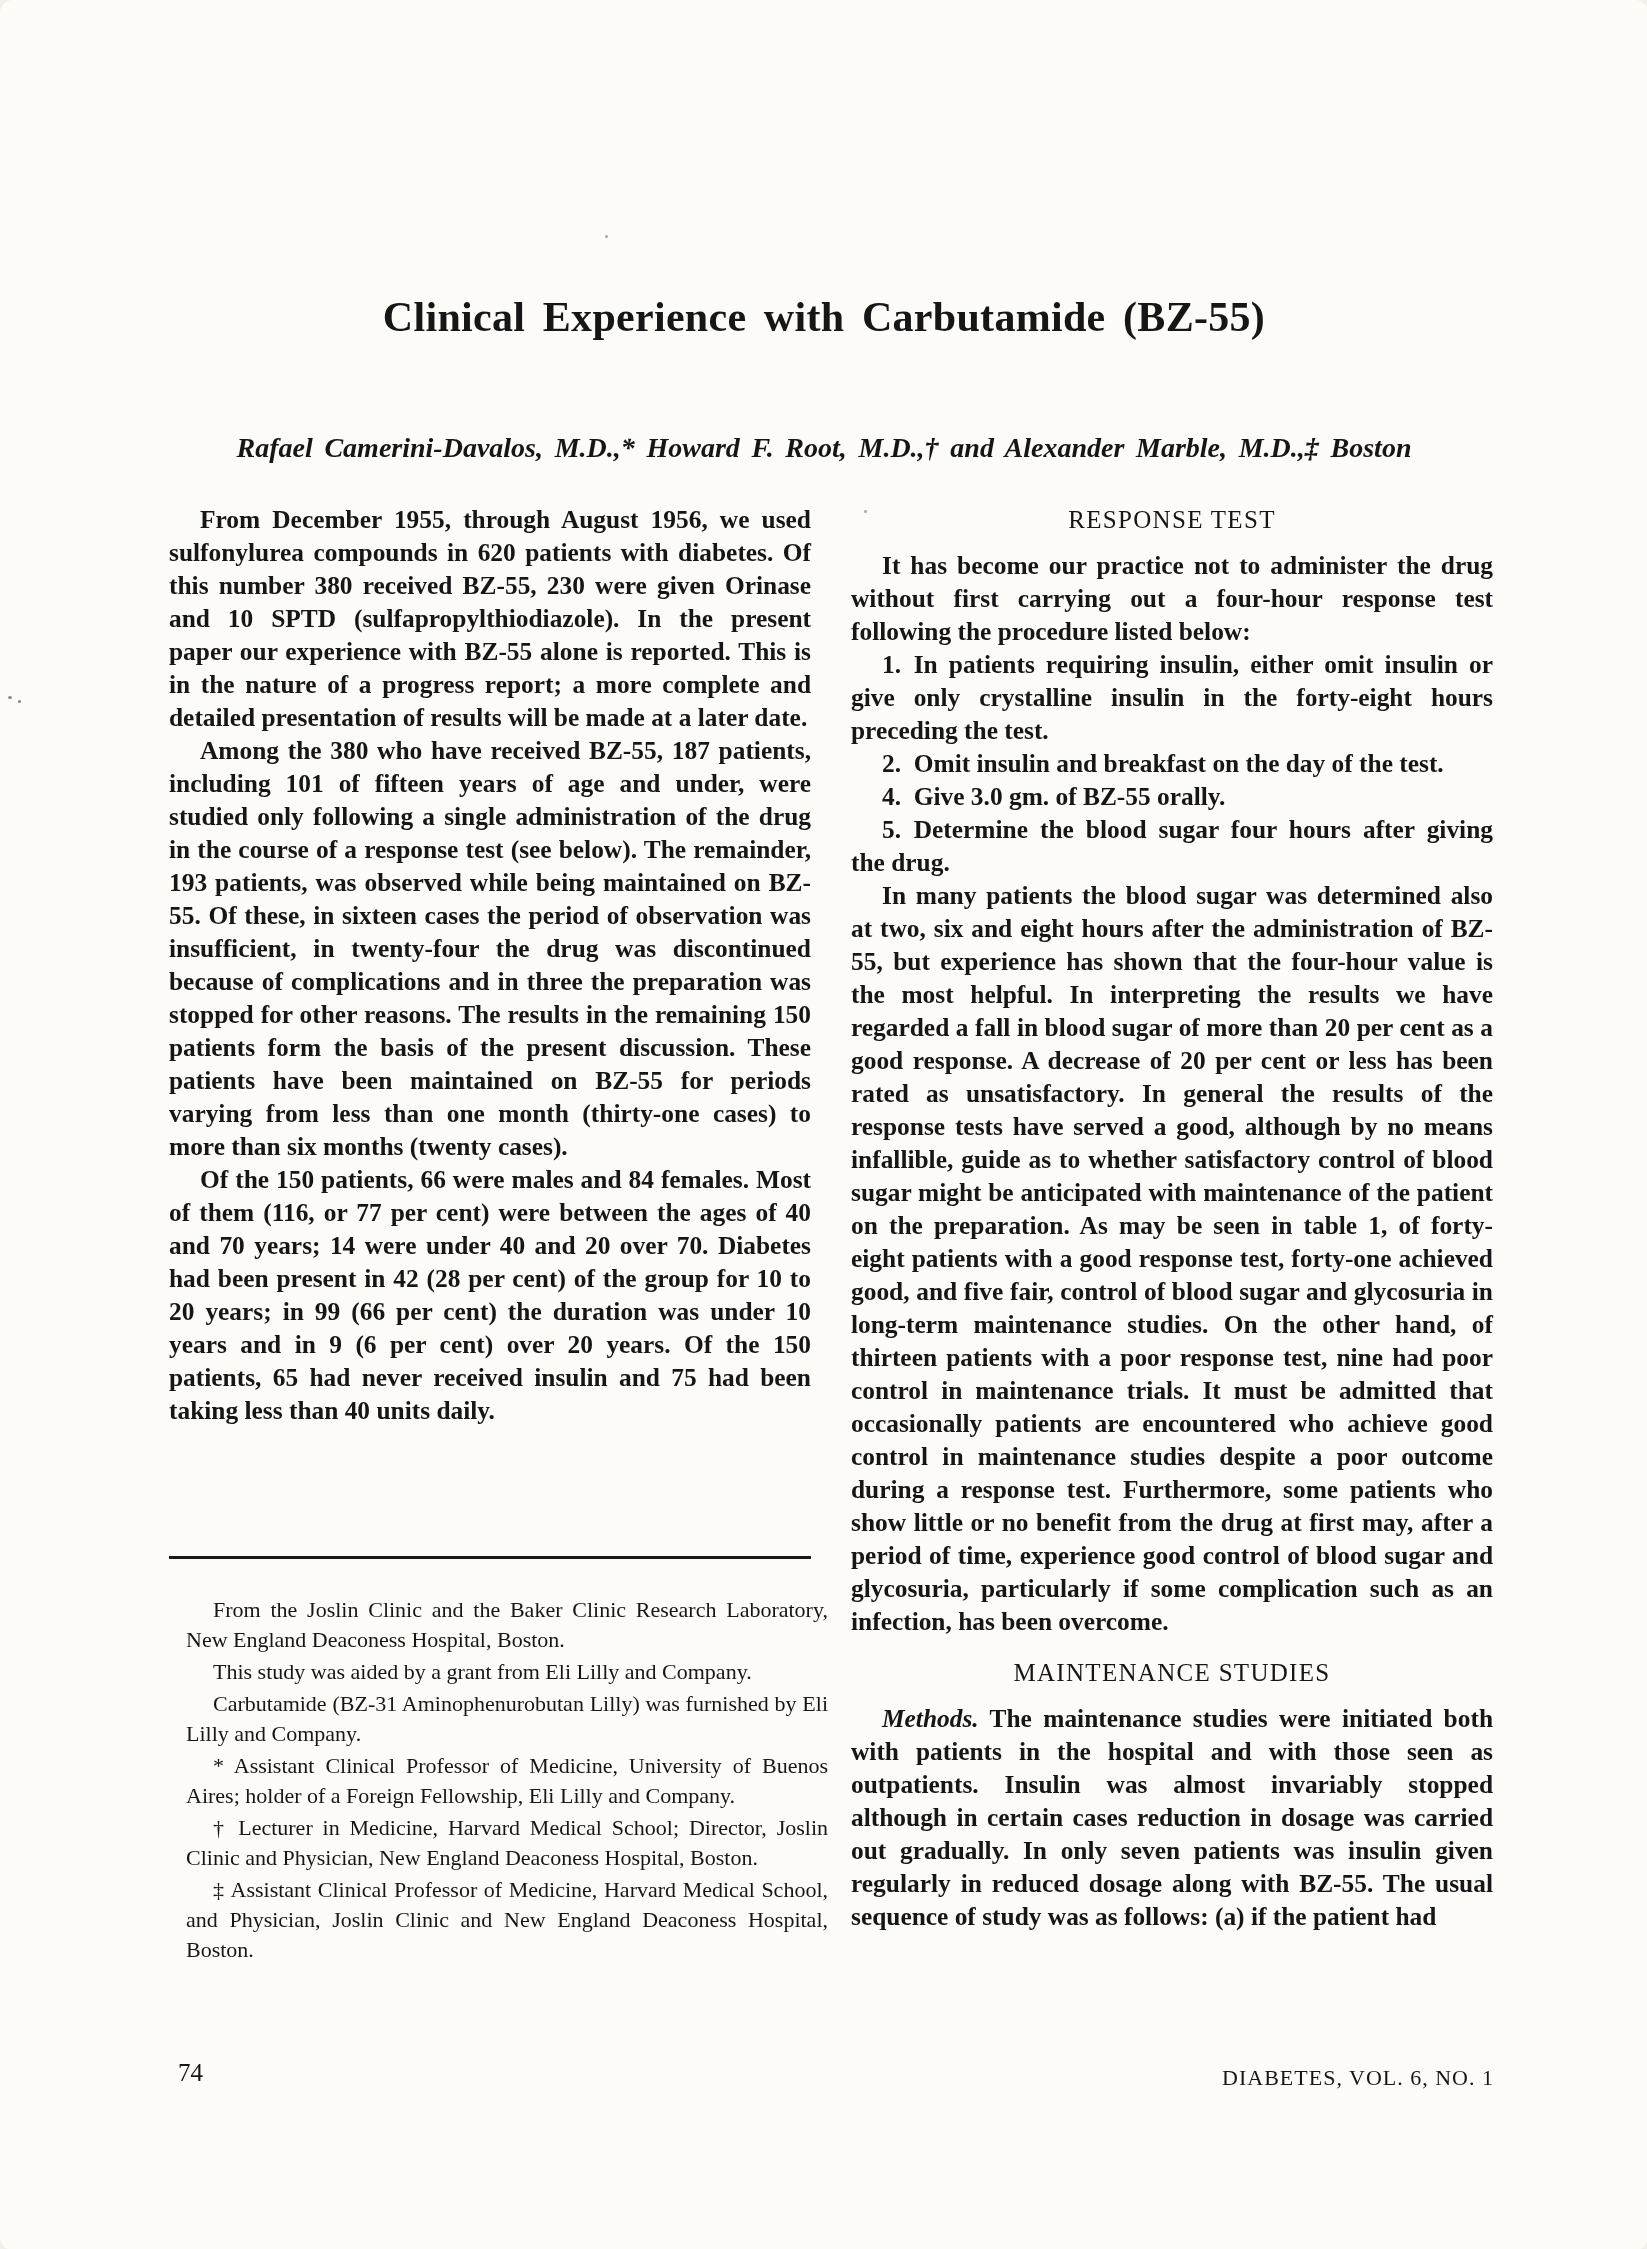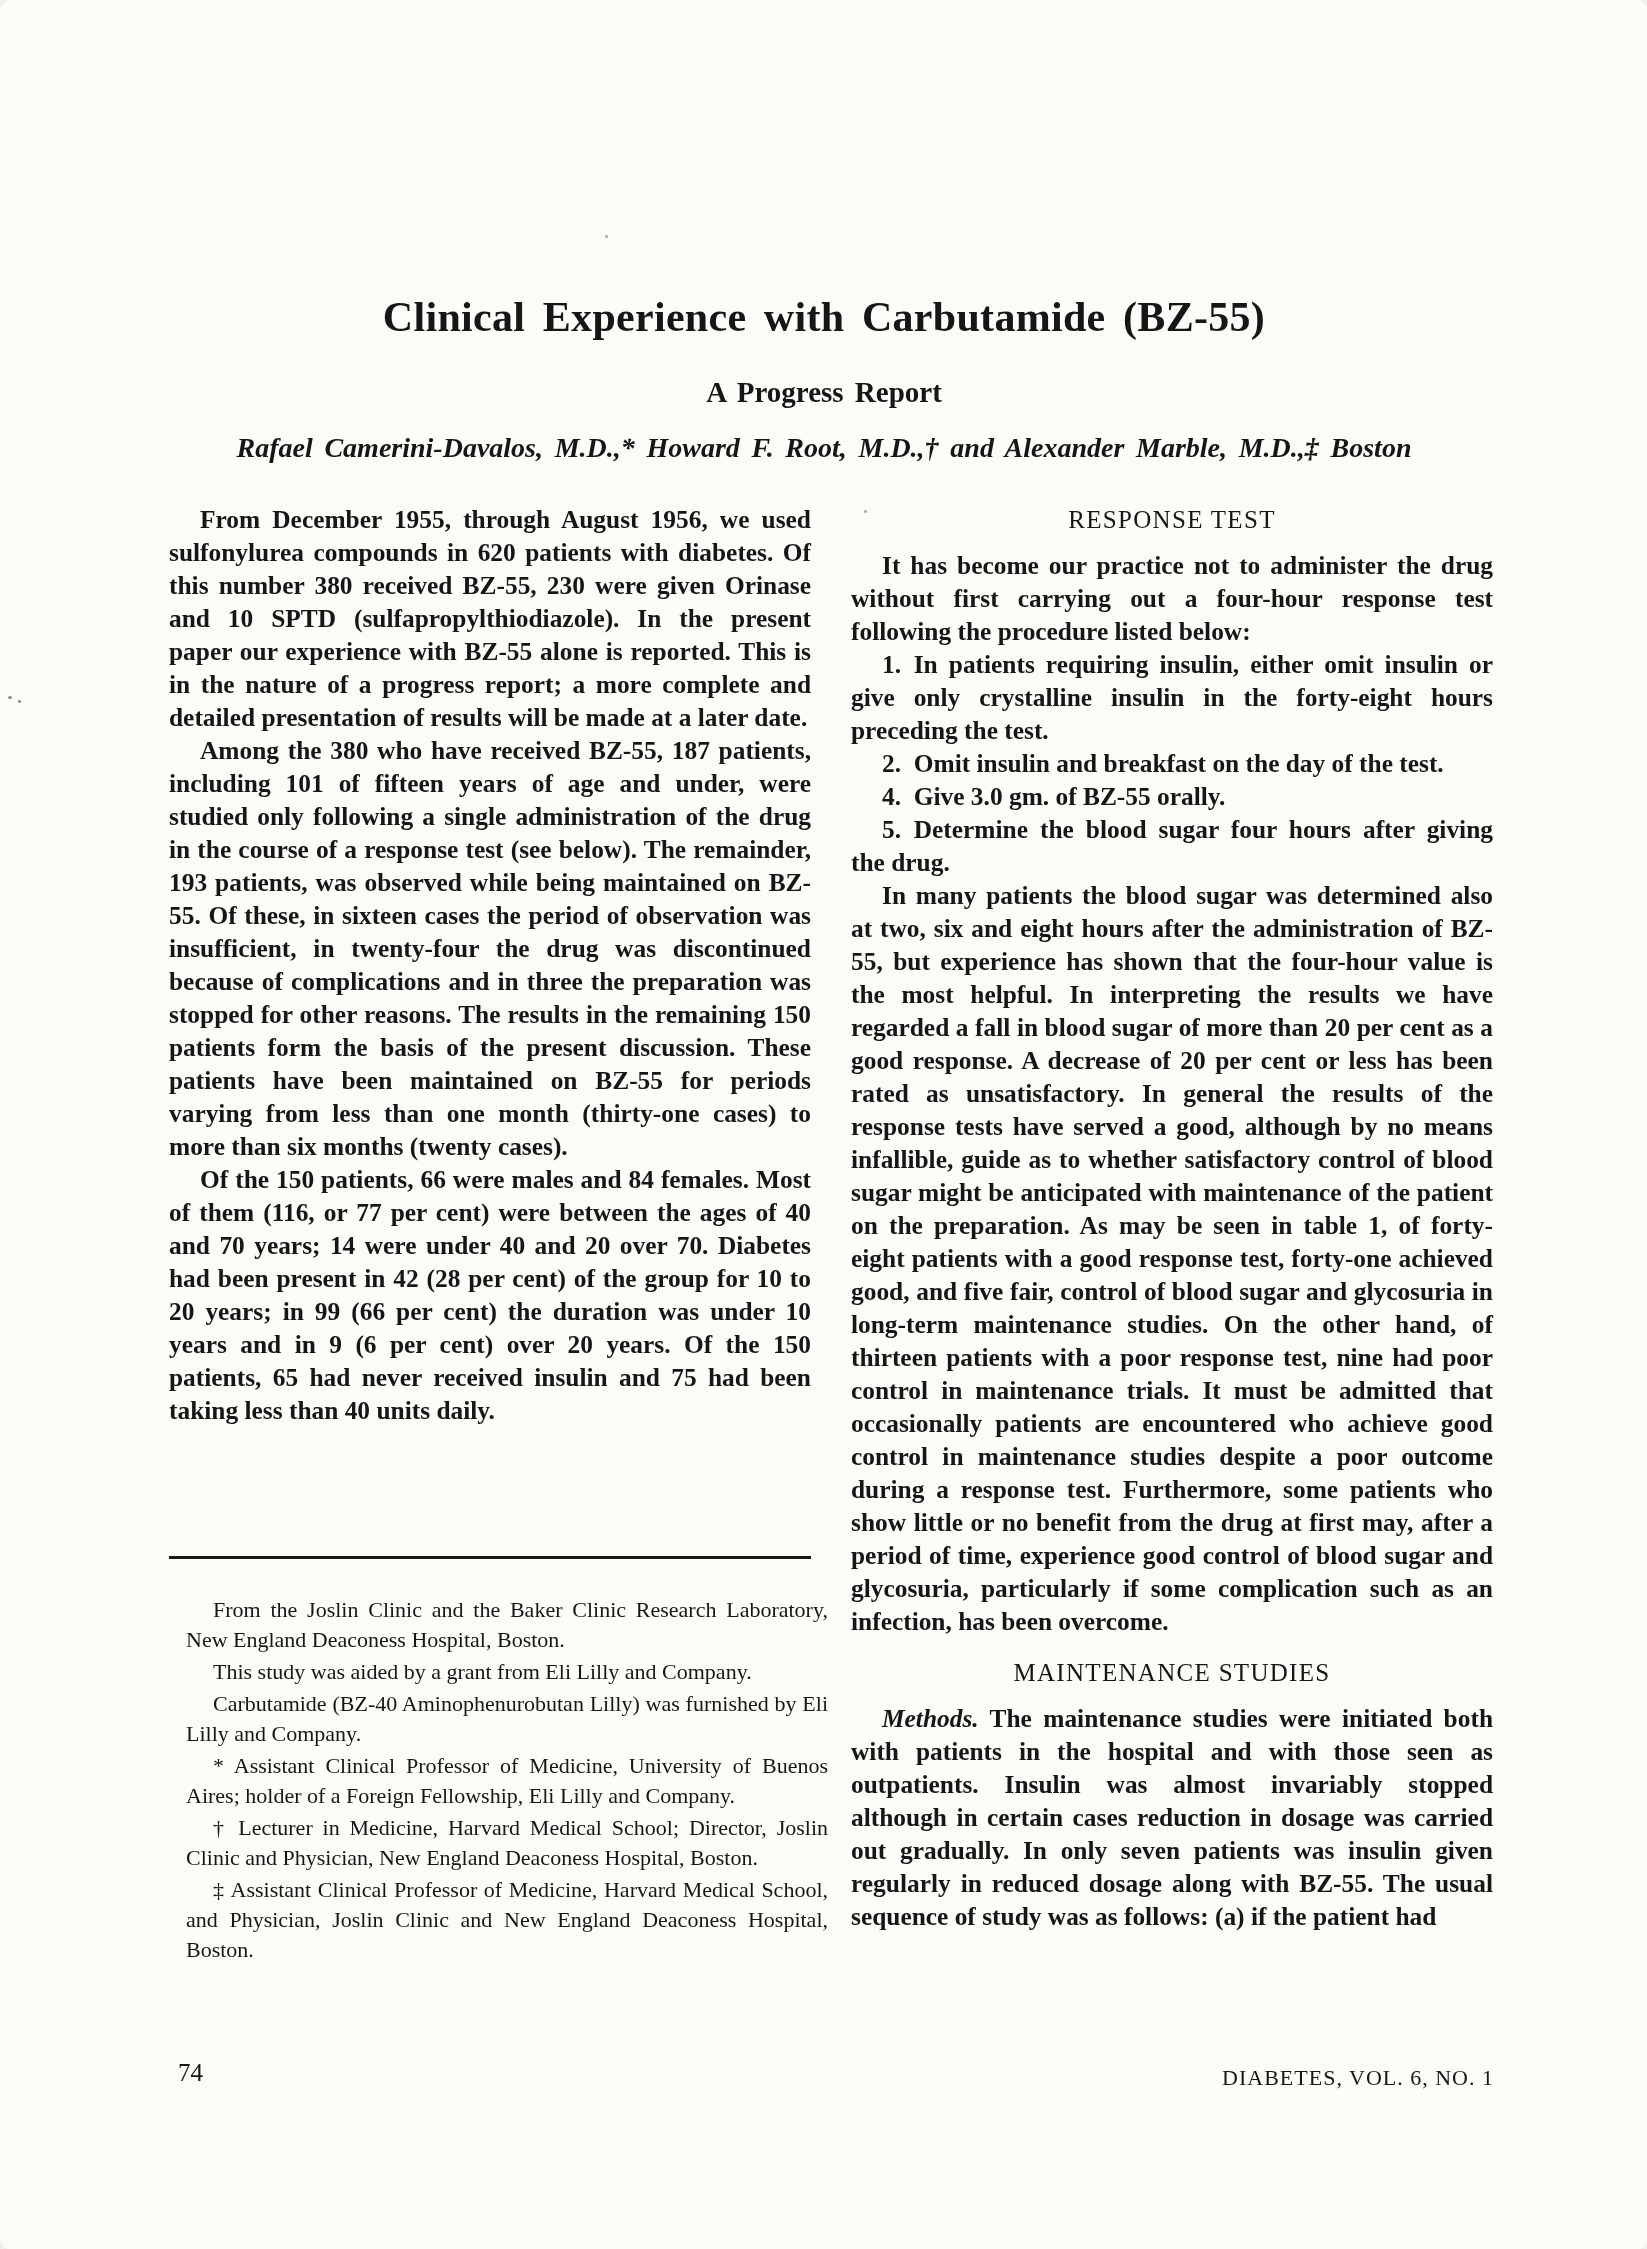--- a/index.html
+++ b/index.html
@@ -72,35 +72,34 @@
   .speck.s2 { left: 18px;  top: 700px; width: 3.3px; height: 2.7px; }
   .speck.s3 { left: 605px; top: 235px;  width: 2.7px; height: 2.7px; opacity: .7; }
   .speck.s4 { left: 864px; top: 510px; width: 2.7px; height: 2.7px; opacity: .7; }
 </style>
 </head>
 <body>
 
 <div class="sheet">
 
   <h1 class="title">Clinical Experience with Carbutamide (BZ-55)</h1>
-  <h2 class="subtitle">A Progress Report</h2>
   <div class="authors">Rafael Camerini-Davalos, M.D.,* Howard F. Root, M.D.,† and Alexander Marble, M.D.,‡ Boston</div>
 
   <section class="col col-left">
     <p class="body">From December 1955, through August 1956, we used sulfonylurea compounds in 620 patients with diabetes. Of this number 380 received BZ-55, 230 were given Orinase and 10 SPTD (sulfapropylthiodiazole). In the present paper our experience with BZ-55 alone is reported. This is in the nature of a progress report; a more complete and detailed presentation of results will be made at a later date.</p>
     <p class="body">Among the 380 who have received BZ-55, 187 patients, including 101 of fifteen years of age and under, were studied only following a single administration of the drug in the course of a response test (see below). The remainder, 193 patients, was observed while being maintained on BZ-55. Of these, in sixteen cases the period of observation was insufficient, in twenty-four the drug was discontinued because of complications and in three the preparation was stopped for other reasons. The results in the remaining 150 patients form the basis of the present discussion. These patients have been maintained on BZ-55 for periods varying from less than one month (thirty-one cases) to more than six months (twenty cases).</p>
     <p class="body">Of the 150 patients, 66 were males and 84 females. Most of them (116, or 77 per cent) were between the ages of 40 and 70 years; 14 were under 40 and 20 over 70. Diabetes had been present in 42 (28 per cent) of the group for 10 to 20 years; in 99 (66 per cent) the duration was under 10 years and in 9 (6 per cent) over 20 years. Of the 150 patients, 65 had never received insulin and 75 had been taking less than 40 units daily.</p>
   </section>
 
   <div class="footnote-rule"></div>
 
   <section class="footnotes">
     <p>From the Joslin Clinic and the Baker Clinic Research Laboratory, New England Deaconess Hospital, Boston.</p>
     <p>This study was aided by a grant from Eli Lilly and Company.</p>
-    <p>Carbutamide (BZ-40 Aminophenurobutan Lilly) was furnished by Eli Lilly and Company.</p>
+    <p>Carbutamide (BZ-31 Aminophenurobutan Lilly) was furnished by Eli Lilly and Company.</p>
     <p>* Assistant Clinical Professor of Medicine, University of Buenos Aires; holder of a Foreign Fellowship, Eli Lilly and Company.</p>
     <p>† Lecturer in Medicine, Harvard Medical School; Director, Joslin Clinic and Physician, New England Deaconess Hospital, Boston.</p>
     <p>‡ Assistant Clinical Professor of Medicine, Harvard Medical School, and Physician, Joslin Clinic and New England Deaconess Hospital, Boston.</p>
   </section>
 
   <section class="col col-right">
     <h3 class="sec-heading">RESPONSE TEST</h3>
     <p class="body">It has become our practice not to administer the drug without first carrying out a four-hour response test following the procedure listed below:</p>
     <p class="body">1. In patients requiring insulin, either omit insulin or give only crystalline insulin in the forty-eight hours preceding the test.</p>
     <p class="body">2. Omit insulin and breakfast on the day of the test.</p>

